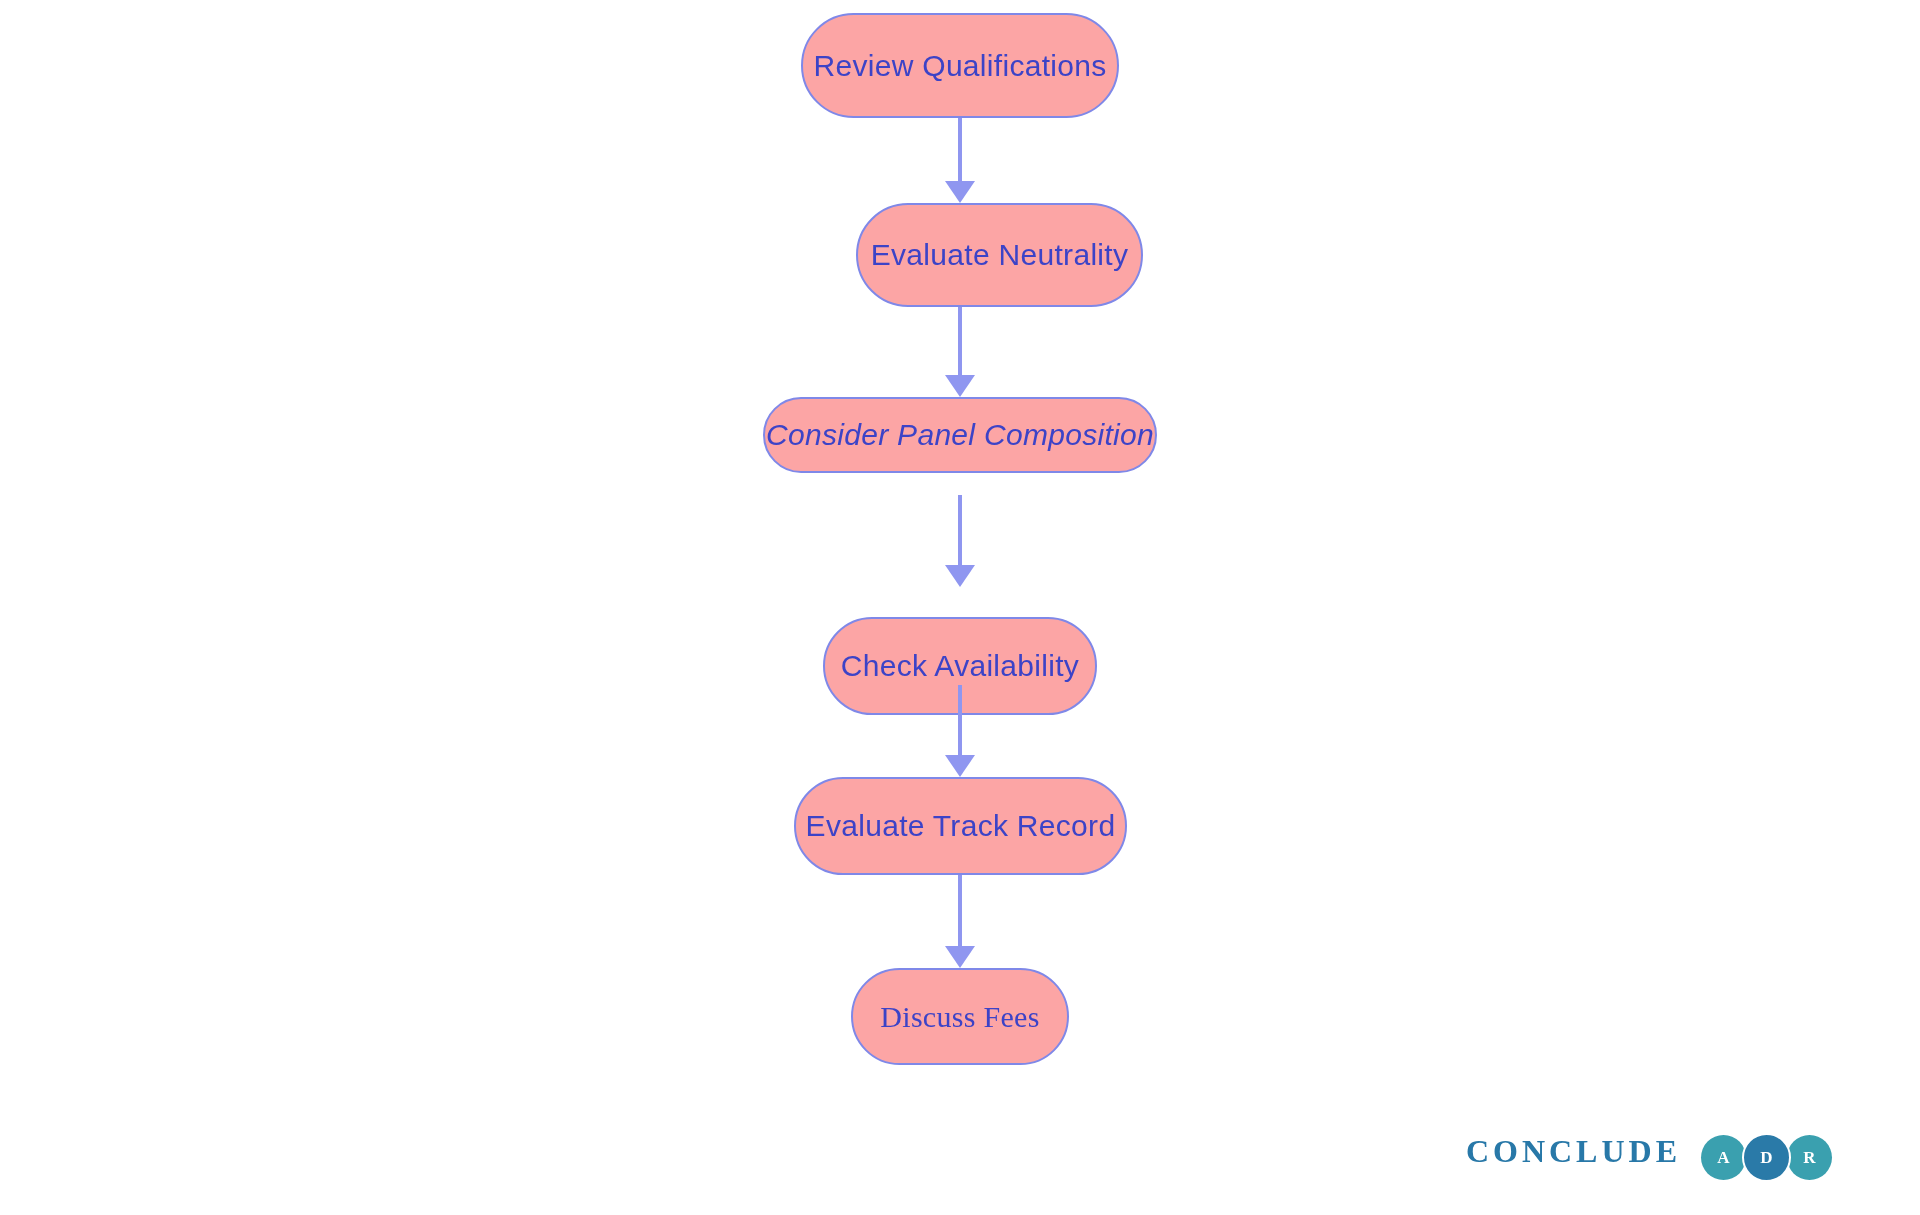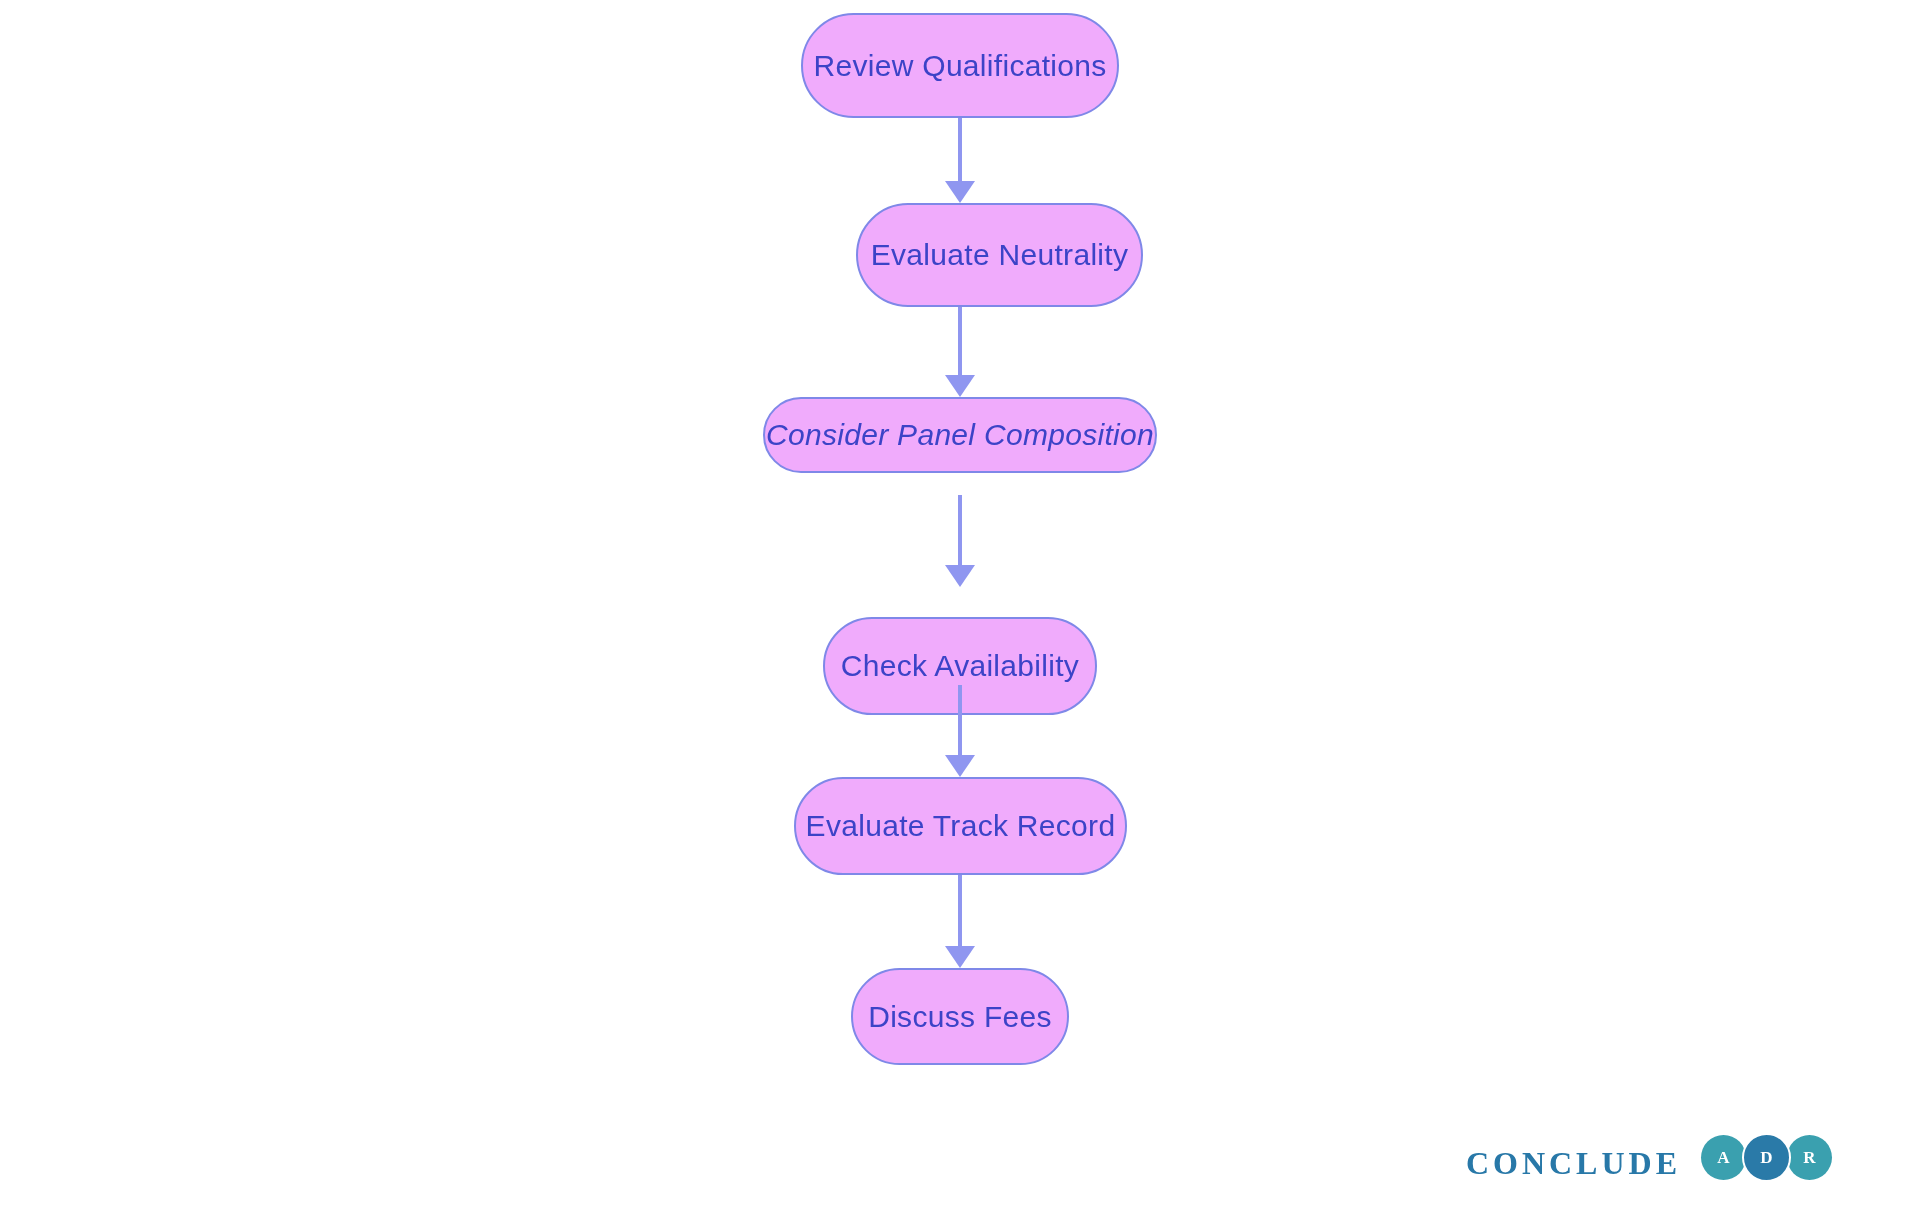--- a/index.html
+++ b/index.html
@@ -13,37 +13,37 @@
     height: 1215px;
     background: #ffffff;
     overflow: hidden;
     font-family: "Liberation Sans", sans-serif;
   }
 
   
   .flow-node {
     position: absolute;
     box-sizing: border-box;
-    background: #f0abfc;
+    background: #fca5a5;
     border: 2px solid #7f88e8;
     border-radius: 60px;
     display: flex;
     align-items: center;
     justify-content: center;
     color: #3c43c7;
     font-size: 30px;
     letter-spacing: 0.3px;
     white-space: nowrap;
   }
   .n1 { left: 801px; top: 13px;  width: 318px; height: 105px; }
   .n2 { left: 856px; top: 203px; width: 287px; height: 104px; }
   .n3 { left: 763px; top: 397px; width: 394px; height: 76px; font-style: italic;  }
   .n4 { left: 823px; top: 617px; width: 274px; height: 98px;  }
   .n5 { left: 794px; top: 777px; width: 333px; height: 98px;  }
-  .n6 { left: 851px; top: 968px; width: 218px; height: 97px;  }
+  .n6 { left: 851px; top: 968px; width: 218px; height: 97px; font-family: Liberation Serif, serif;  }
 
   
   .flow-arrow {
     position: absolute;
     left: 943px;
     width: 34px;
   }
   .a1 { top: 118px; height: 85px; }
   .a2 { top: 307px; height: 90px; }
   .a3 { top: 495px; height: 92px; }
@@ -67,21 +67,21 @@
     border-right: 15px solid transparent;
     border-top: 22px solid #8f96f0;
   }
 
   
   .brand {
     position: absolute;
     right: 88px;
     top: 1133px;
     display: flex;
-    align-items: flex-end;
+    align-items: flex-start;
     margin-left: 36px;
   }
   .brand-wordmark {
     font-family: "Liberation Serif", serif;
     font-weight: bold;
     font-size: 32px;
     letter-spacing: 4px;
     color: #2878a8;
     margin-right: 20px;
   }

